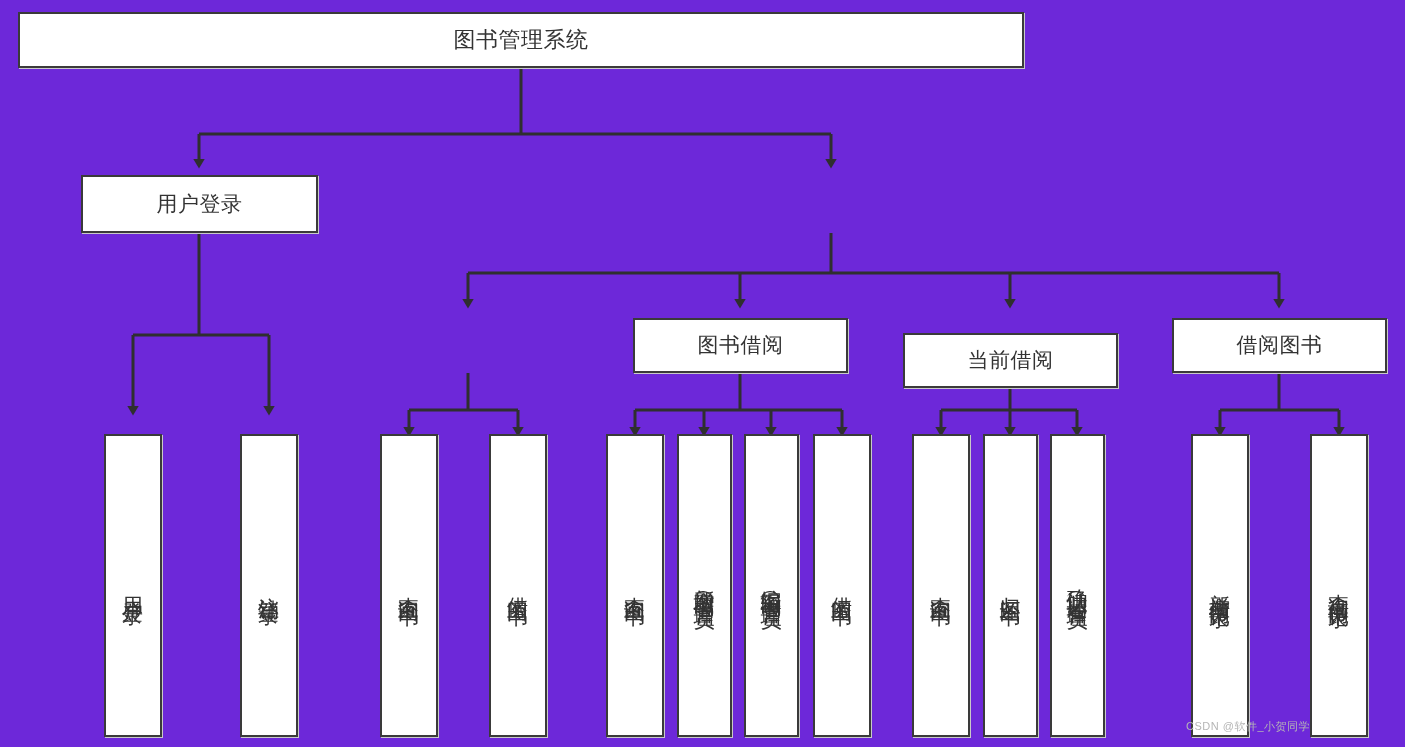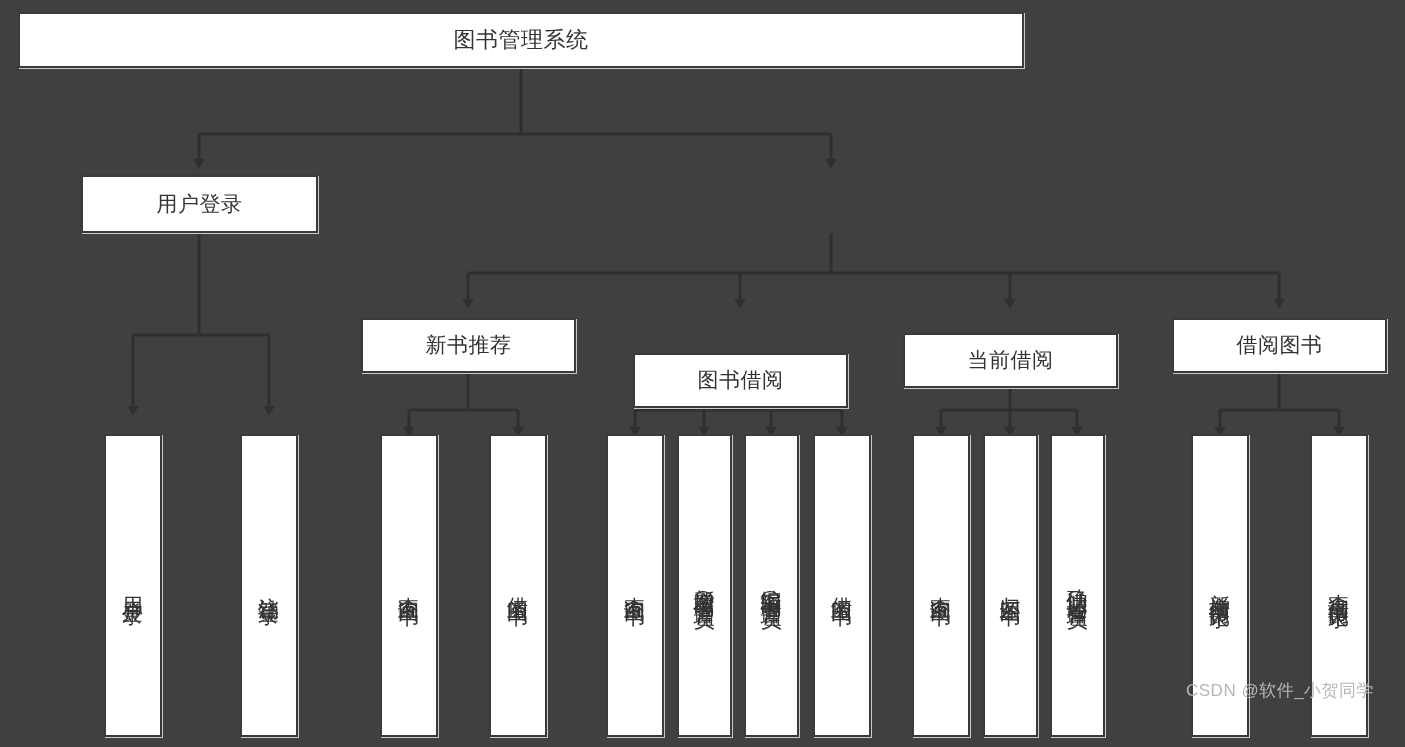--- a/index.html
+++ b/index.html
@@ -8,21 +8,21 @@
     background: #ffffff;
   }
   body {
     font-family: "Liberation Sans", "DejaVu Sans", sans-serif;
     color: #2b2b2b;
   }
   #canvas {
     position: relative;
     width: 1405px;
     height: 747px;
-    background: #404040;
+    background: #6d28d9;
     overflow: hidden;
   }
   
   #edges {
     position: absolute;
     left: 0;
     top: 0;
     width: 1405px;
     height: 747px;
     z-index: 1;
@@ -64,22 +64,22 @@
     font-size: 21px;
     letter-spacing: 3px;
     line-height: 1;
     white-space: nowrap;
     max-height: 100%;
   }
   
   #watermark {
     position: absolute;
     left: 1186px;
-    top: 679px;
-    font-size: 17px;
+    top: 719px;
+    font-size: 11px;
     color: #b6b6b6;
     letter-spacing: 0.5px;
     z-index: 3;
     white-space: nowrap;
     pointer-events: none;
   }
 </style>
 </head>
 <body>
 
@@ -138,25 +138,22 @@
 
   <div class="node root h" style="left:18px; top:12px; width:1006px; height:56px;">
     <span class="label">图书管理系统</span>
   </div>
 
   <div class="node h" style="left:81px; top:175px; width:237px; height:58px;">
     <span class="label">用户登录</span>
   </div>
 
 
-  <div class="node h" style="left:361px; top:318px; width:215px; height:55px;">
-    <span class="label">新书推荐</span>
-  </div>
-
-  <div class="node h" style="left:633px; top:318px; width:215px; height:55px;margin-top:35px;">
+
+  <div class="node h" style="left:633px; top:318px; width:215px; height:55px;">
     <span class="label">图书借阅</span>
   </div>
 
   <div class="node h" style="left:903px; top:333px; width:215px; height:55px;">
     <span class="label">当前借阅</span>
   </div>
 
   <div class="node h" style="left:1172px; top:318px; width:215px; height:55px;">
     <span class="label">借阅图书</span>
   </div>

